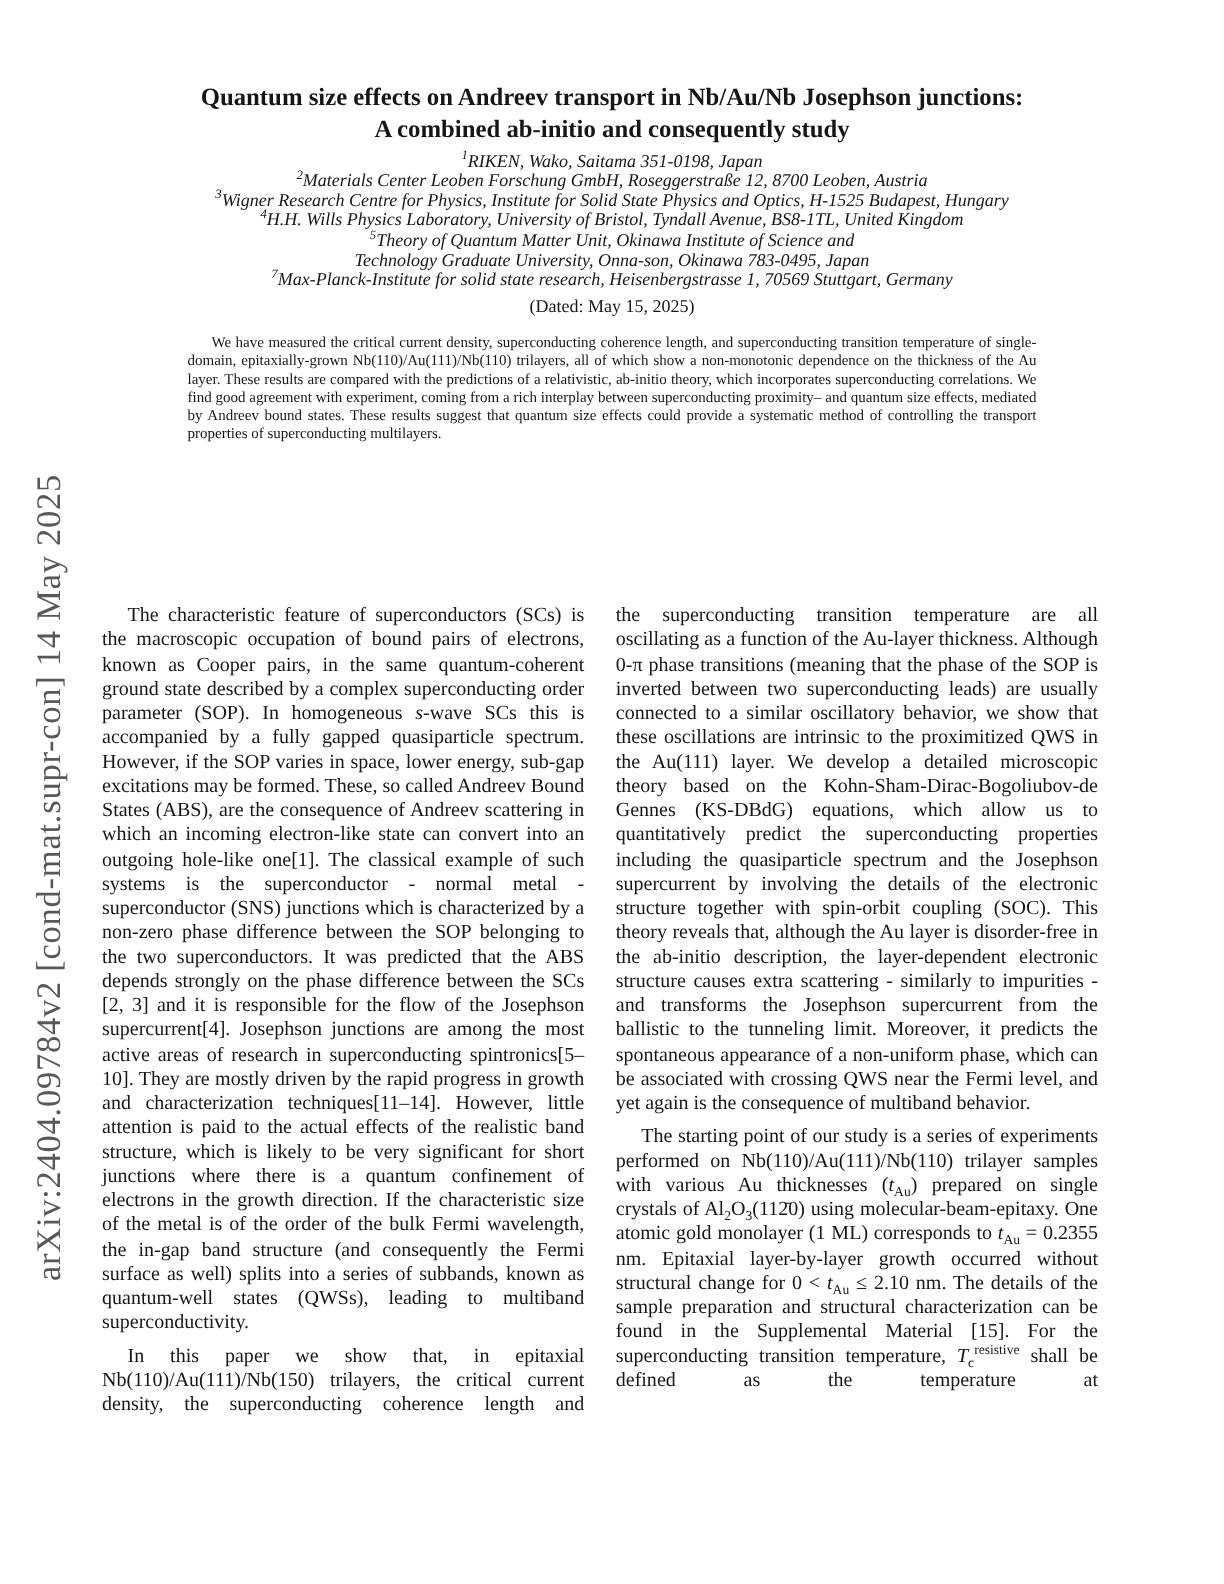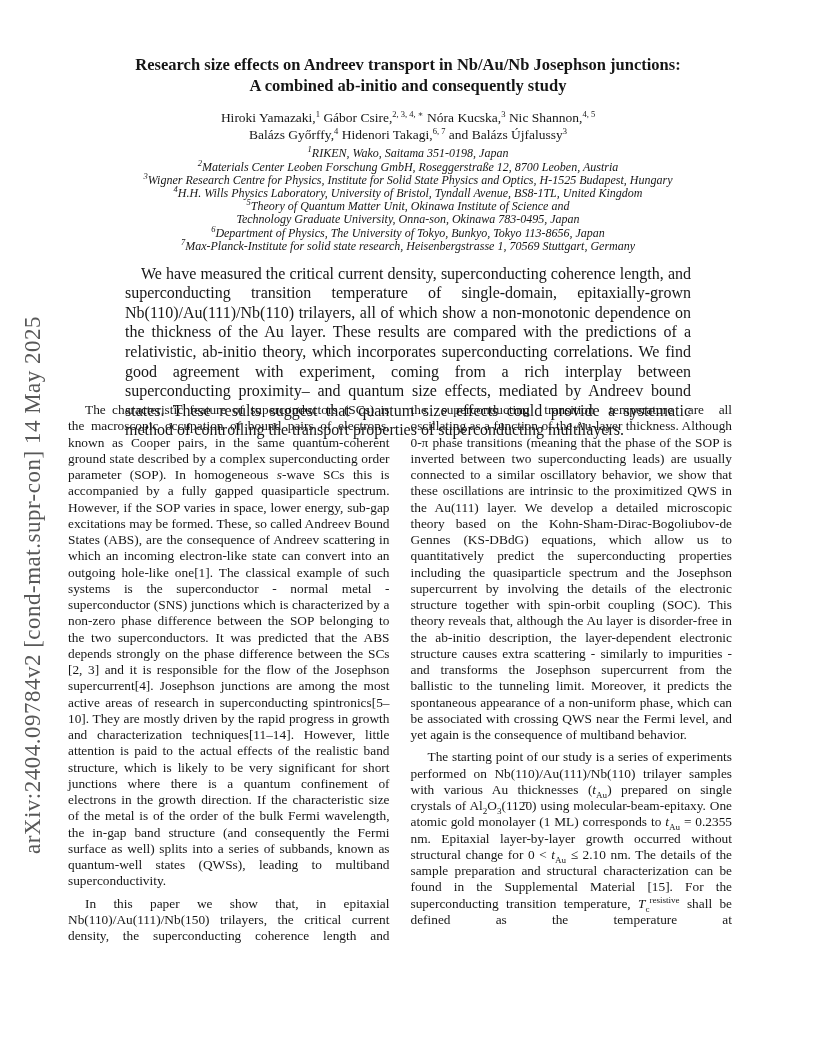--- a/index.html
+++ b/index.html
@@ -41,21 +41,21 @@
   .affils {
     margin-top: 4px;
     font-style: italic;
     font-size: 12px;
     line-height: 1.1;
   }
   .date { margin-top: 4px; font-size: 12px; }
   .abstract {
     width: 566px;
     margin: 11px auto 0 auto;
-    font-size: 16px;
+    font-size: 10px;
     line-height: 1.22;
     text-align: justify;
     text-indent: 16px;
   }
   .columns {
     position: absolute;
     top: 402px;
     left: 68px;
     width: 664px;
     display: flex;
@@ -77,40 +77,36 @@
 </style>
 </head>
 <body>
 
 <div class="page">
 
   <div class="arxiv-stamp">arXiv:2404.09784v2  [cond-mat.supr-con]  14 May 2025</div>
 
   <div class="header">
     <h1 class="title">
-      <span>Research size effects on Andreev transport in Nb/Au/Nb Josephson junctions:</span><br>
+      <span>Quantum size effects on Andreev transport in Nb/Au/Nb Josephson junctions:</span><br>
       <span>A combined ab-initio and consequently study</span>
     </h1>
 
-    <div class="authors">
-      <div>Hiroki Yamazaki,<sup>1</sup> Gábor Csire,<sup>2, 3, 4, ∗</sup> Nóra Kucska,<sup>3</sup> Nic Shannon,<sup>4, 5</sup></div>
-      <div>Balázs Győrffy,<sup>4</sup> Hidenori Takagi,<sup>6, 7</sup> and Balázs Újfalussy<sup>3</sup></div>
-    </div>
 
     <div class="affils">
       <div><sup>1</sup>RIKEN, Wako, Saitama 351-0198, Japan</div>
       <div><sup>2</sup>Materials Center Leoben Forschung GmbH, Roseggerstraße 12, 8700 Leoben, Austria</div>
       <div><sup>3</sup>Wigner Research Centre for Physics, Institute for Solid State Physics and Optics, H-1525 Budapest, Hungary</div>
       <div><sup>4</sup>H.H. Wills Physics Laboratory, University of Bristol, Tyndall Avenue, BS8-1TL, United Kingdom</div>
       <div><sup>5</sup>Theory of Quantum Matter Unit, Okinawa Institute of Science and</div>
       <div>Technology Graduate University, Onna-son, Okinawa 783-0495, Japan</div>
-      <div><sup>6</sup>Department of Physics, The University of Tokyo, Bunkyo, Tokyo 113-8656, Japan</div>
       <div><sup>7</sup>Max-Planck-Institute for solid state research, Heisenbergstrasse 1, 70569 Stuttgart, Germany</div>
     </div>
 
+    <div class="date">(Dated: May 15, 2025)</div>
   </div>
 
   <div class="abstract">We have measured the critical current density, superconducting coherence length, and superconducting transition temperature of single-domain, epitaxially-grown Nb(110)/Au(111)/Nb(110) trilayers, all of which show a non-monotonic dependence on the thickness of the Au layer. These results are compared with the predictions of a relativistic, ab-initio theory, which incorporates superconducting correlations. We find good agreement with experiment, coming from a rich interplay between superconducting proximity– and quantum size effects, mediated by Andreev bound states. These results suggest that quantum size effects could provide a systematic method of controlling the transport properties of superconducting multilayers.</div>
 
   <div class="columns">
     <div class="col">
       <p class="indent">The characteristic feature of superconductors (SCs) is the macroscopic occupation of bound pairs of electrons, known as Cooper pairs, in the same quantum-coherent ground state described by a complex superconducting order parameter (SOP). In homogeneous <i>s</i>-wave SCs this is accompanied by a fully gapped quasiparticle spectrum. However, if the SOP varies in space, lower energy, sub-gap excitations may be formed. These, so called Andreev Bound States (ABS), are the consequence of Andreev scattering in which an incoming electron-like state can convert into an outgoing hole-like one[1]. The classical example of such systems is the superconductor - normal metal - superconductor (SNS) junctions which is characterized by a non-zero phase difference between the SOP belonging to the two superconductors. It was predicted that the ABS depends strongly on the phase difference between the SCs [2, 3] and it is responsible for the flow of the Josephson supercurrent[4]. Josephson junctions are among the most active areas of research in superconducting spintronics[5–10]. They are mostly driven by the rapid progress in growth and characterization techniques[11–14]. However, little attention is paid to the actual effects of the realistic band structure, which is likely to be very significant for short junctions where there is a quantum confinement of electrons in the growth direction. If the characteristic size of the metal is of the order of the bulk Fermi wavelength, the in-gap band structure (and consequently the Fermi surface as well) splits into a series of subbands, known as quantum-well states (QWSs), leading to multiband superconductivity.</p>
       <p class="indent cont">In this paper we show that, in epitaxial Nb(110)/Au(111)/Nb(150) trilayers, the critical current density, the superconducting coherence length and</p>
     </div>
     <div class="col">

